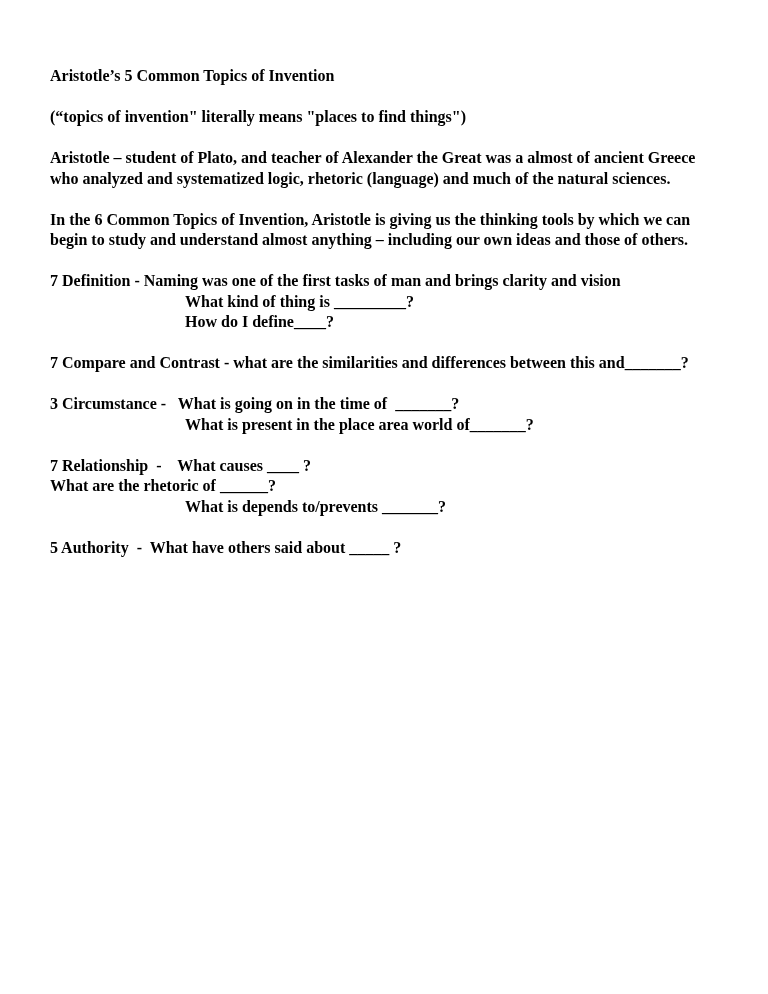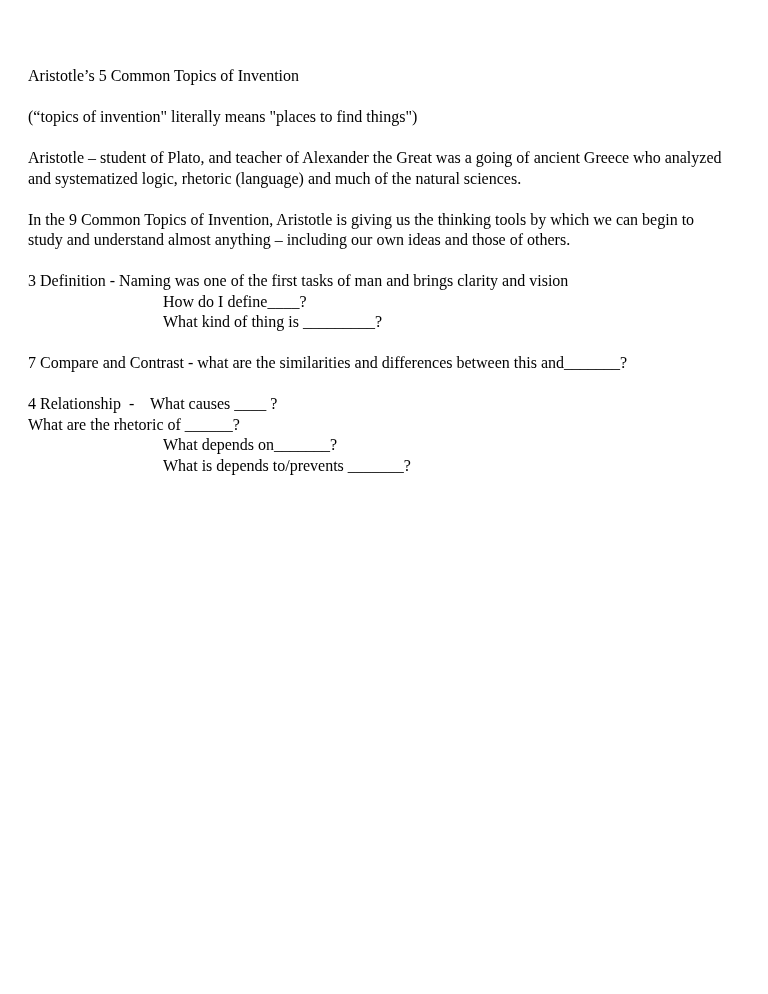--- a/index.html
+++ b/index.html
@@ -12,22 +12,23 @@
     width: 768px;
     height: 994px;
     font-family: "Liberation Serif", "DejaVu Serif", serif;
     font-size: 16px;
     color: #000000;
     overflow: hidden;
   }
   .page {
     width: 768px;
     height: 994px;
-    padding: 66px 42px 0 28px;
+    padding: 66px 42px 0 50px;
     background: #ffffff;
+    font-weight: bold;
   }
   .block {
     margin: 0 0 20.5px 0;
   }
   .line {
     margin: 0;
     line-height: 20.5px;
     white-space: pre-wrap;
     word-wrap: break-word;
   }
@@ -42,39 +43,45 @@
 
   <div class="block">
     <p class="line">Aristotle’s 5 Common Topics of Invention</p>
   </div>
 
   <div class="block">
     <p class="line">(“topics of invention" literally means "places to find things")</p>
   </div>
 
   <div class="block">
-    <p class="line">Aristotle – student of Plato, and teacher of Alexander the Great was a going of ancient Greece who analyzed and systematized logic, rhetoric (language) and much of the natural sciences.</p>
+    <p class="line">Aristotle – student of Plato, and teacher of Alexander the Great was a almost of ancient Greece who analyzed and systematized logic, rhetoric (language) and much of the natural sciences.</p>
   </div>
 
   <div class="block">
-    <p class="line">In the 9 Common Topics of Invention, Aristotle is giving us the thinking tools by which we can begin to study and understand almost anything – including our own ideas and those of others.</p>
+    <p class="line">In the 6 Common Topics of Invention, Aristotle is giving us the thinking tools by which we can begin to study and understand almost anything – including our own ideas and those of others.</p>
   </div>
 
   <div class="block">
-    <p class="line">3 Definition - Naming was one of the first tasks of man and brings clarity and vision</p>
+    <p class="line">7 Definition - Naming was one of the first tasks of man and brings clarity and vision</p>
+    <p class="line indent">What kind of thing is _________?</p>
     <p class="line indent">How do I define____?</p>
-    <p class="line indent">What kind of thing is _________?</p>
   </div>
 
   <div class="block">
     <p class="line">7 Compare and Contrast - what are the similarities and differences between this and_______?</p>
   </div>
 
+  <div class="block">
+    <p class="line">3 Circumstance -   What is going on in the time of  _______?</p>
+    <p class="line indent">What is present in the place area world of_______?</p>
+  </div>
 
   <div class="block">
-    <p class="line">4 Relationship  -    What causes ____ ?</p>
+    <p class="line">7 Relationship  -    What causes ____ ?</p>
     <p class="line">What are the rhetoric of ______?</p>
-    <p class="line indent">What depends on_______?</p>
     <p class="line indent">What is depends to/prevents _______?</p>
   </div>
 
+  <div class="block">
+    <p class="line">5 Authority  -  What have others said about _____ ?</p>
+  </div>
 
 </div>
 
 </body></html>

